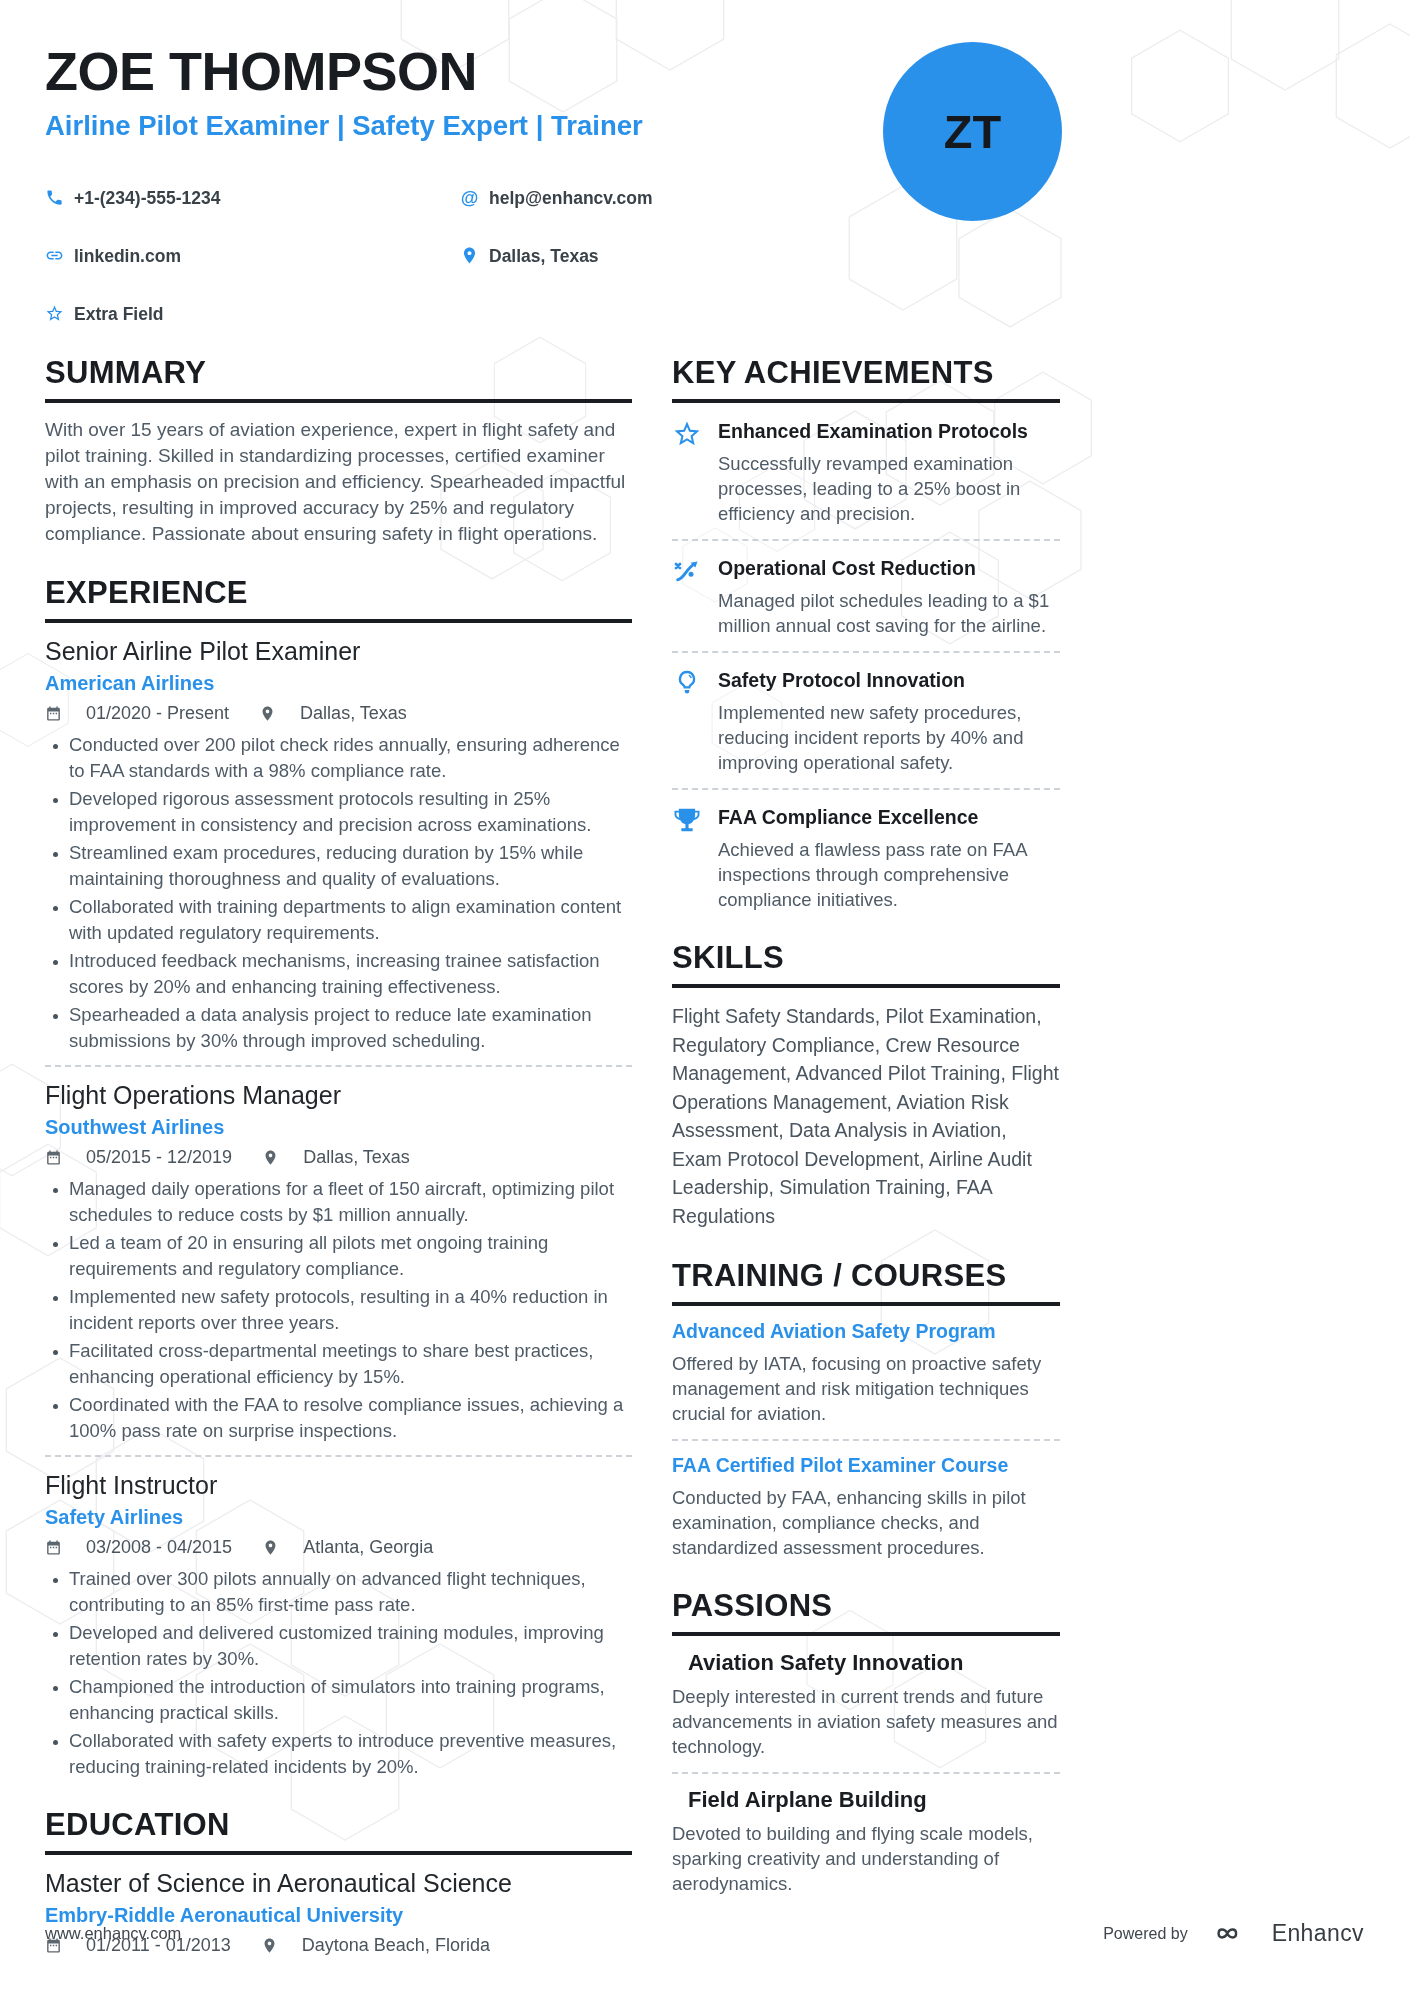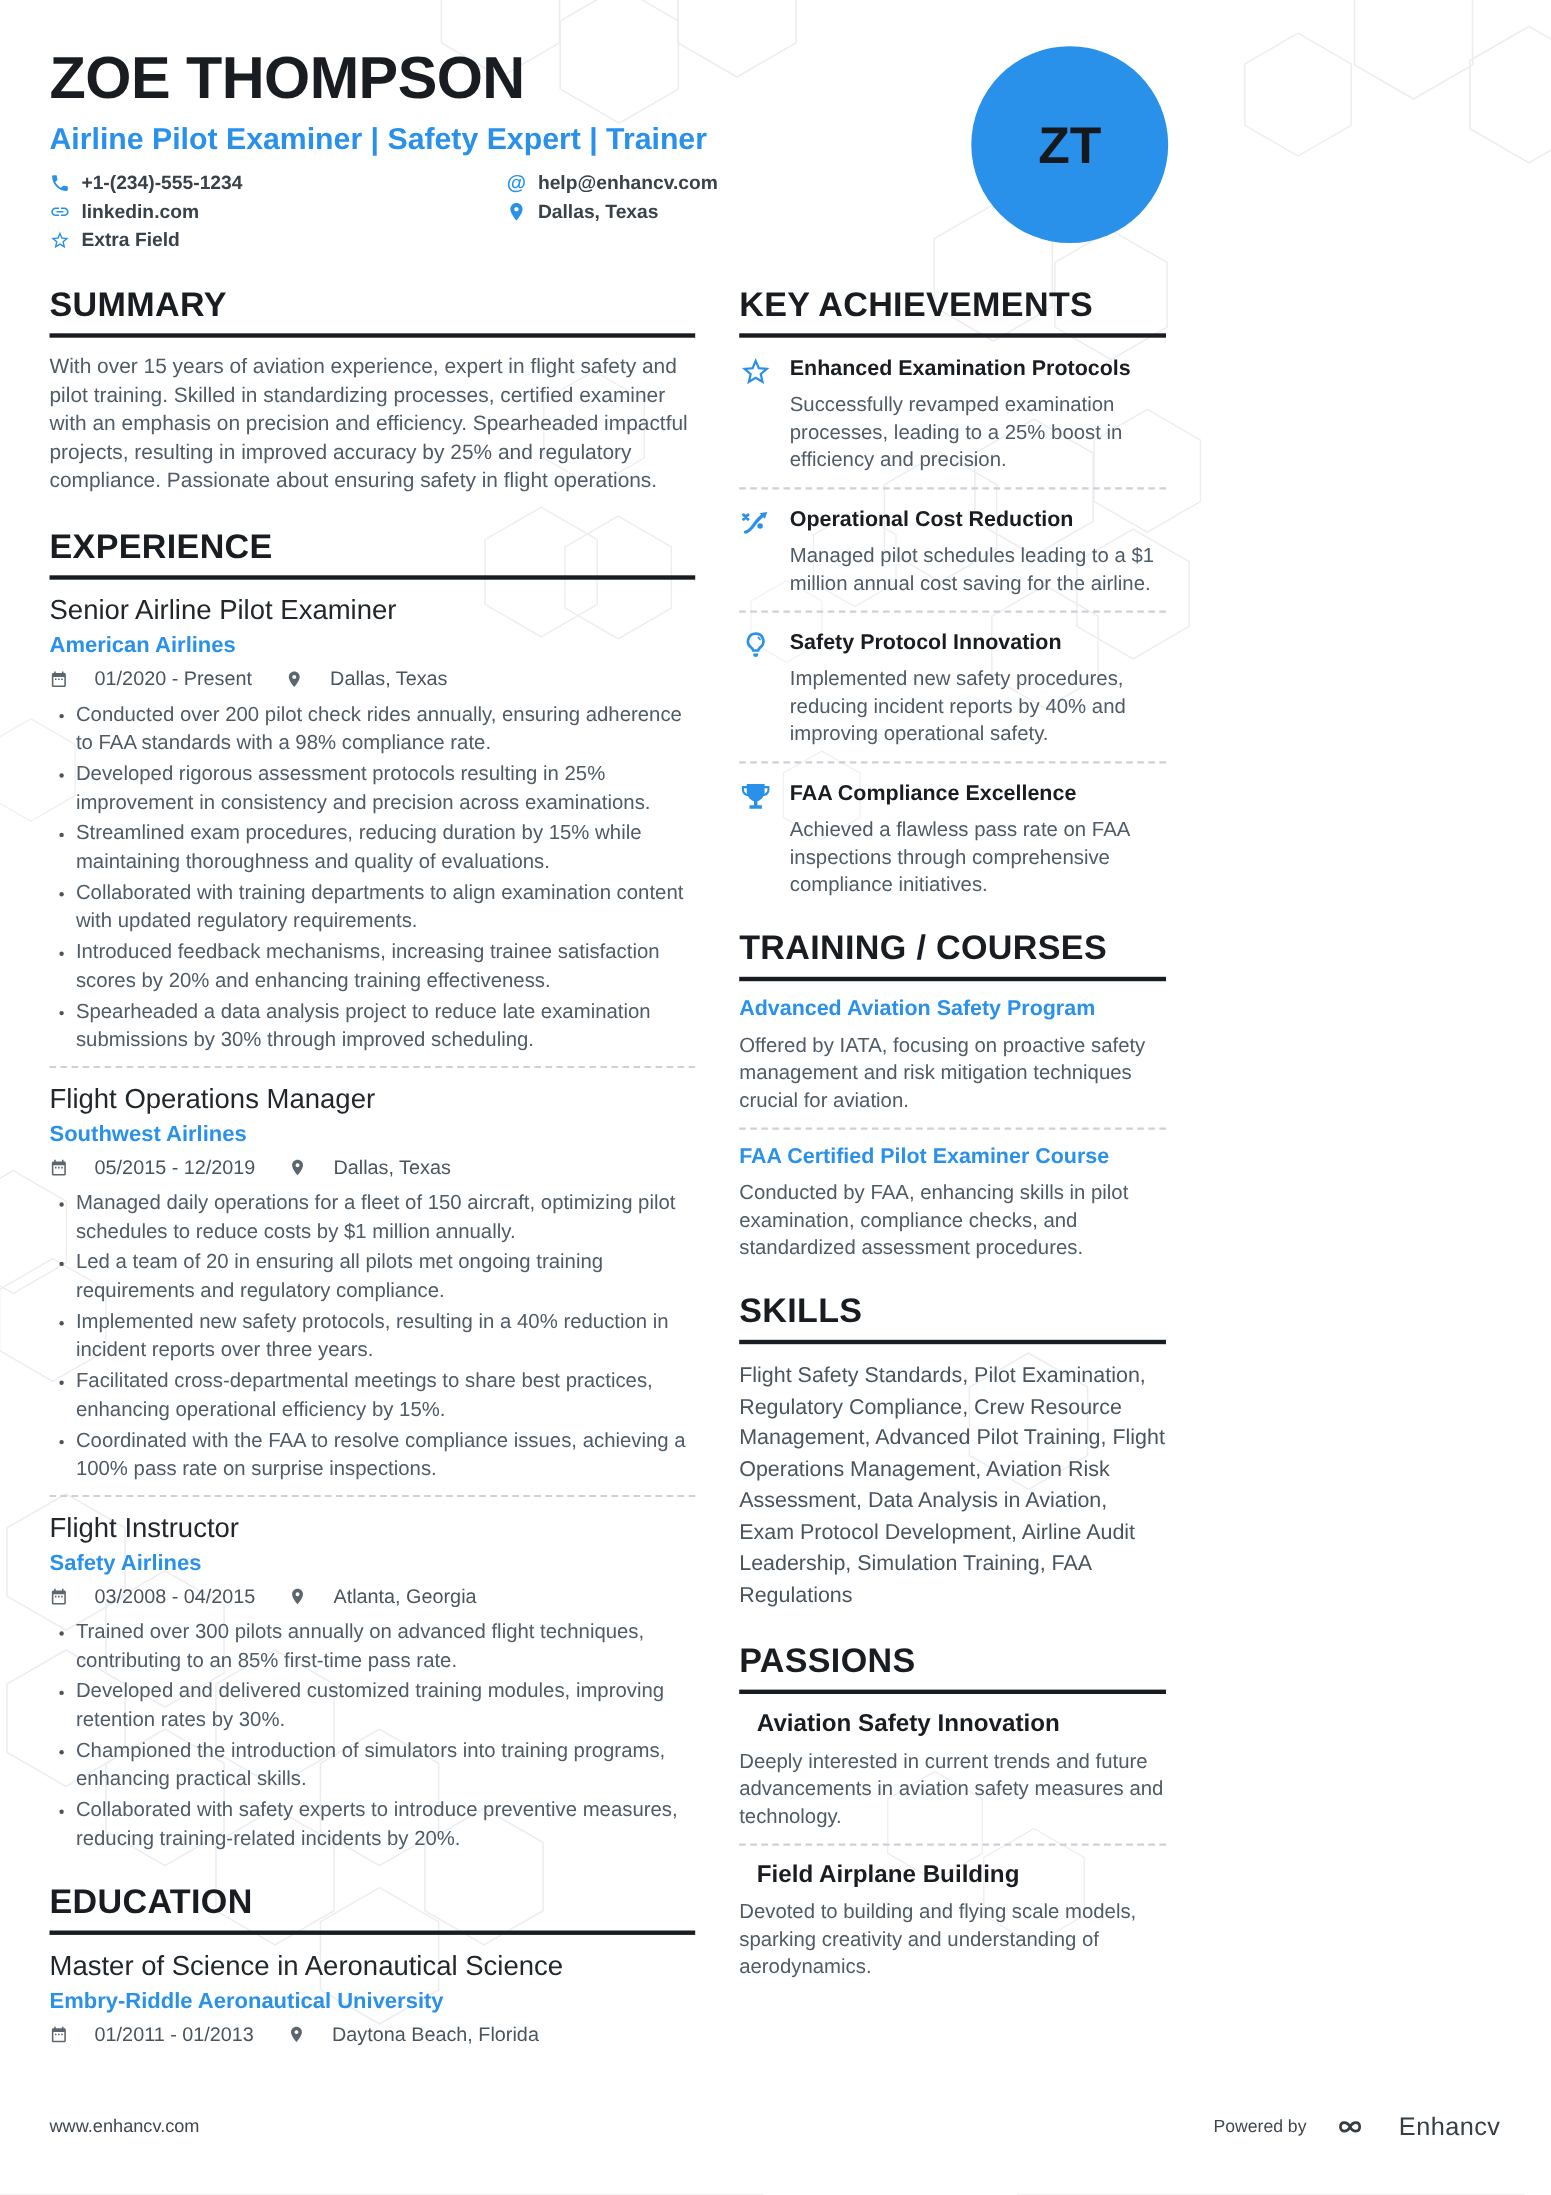--- a/index.html
+++ b/index.html
@@ -12,21 +12,21 @@
   }
   .hexbg { position: absolute; inset: 0; z-index: 0; pointer-events: none; }
   .hexbg use { stroke: #ededf0; fill: none; stroke-width: 1.4; }
 
   .header { position: relative; padding: 40px 45px 0; z-index: 1; }
   .name { font-size: 54px; font-weight: 800; letter-spacing: -0.5px; margin: 0; color: var(--text-dark, #191d21); }
   .role { font-size: 27.5px; font-weight: 700; color: var(--accent, #2a91eb); margin-top: 8px; }
   .contacts { display: flex; margin-top: 14px; }
   .contact-col { display: flex; flex-direction: column; gap: 5px; }
   .contact-col.first { width: 415px; }
-  .citem { display: flex; align-items: center; gap: 10px; font-size: 17.5px; font-weight: 700; color: #3a4249; }
+  .citem { display: flex; gap: 10px; font-size: 17.5px; font-weight: 700; color: #3a4249; margin-top: 32px; }
   .citem .ic { color: var(--accent, #2a91eb); width: 19px; height: 19px; display: inline-flex; flex: none; }
   .citem .ic svg { width: 100%; height: 100%; }
   .citem .at { color: var(--accent, #2a91eb); font-weight: 700; font-size: 18px; width: 19px; text-align: center; flex: none; }
 
   .avatar { position: absolute; top: 42px; right: 348px; width: 179px; height: 179px; border-radius: 50%;
     background: var(--accent, #2a91eb); display: flex; align-items: center; justify-content: center;
     font-size: 47px; font-weight: 600; color: #15191d; z-index: 1; }
 
   .content { position: relative; display: flex; padding: 30px 45px 0; z-index: 1; }
   .col-left { width: 587px; flex: none; }
@@ -354,36 +354,36 @@
               </svg>
           </span>
           <div>
             <div class="ach-title">FAA Compliance Excellence</div>
             <p class="ach-text">Achieved a flawless pass rate on FAA inspections through comprehensive compliance initiatives.</p>
           </div>
         </div>
       </div>
 
       <div class="section">
+        <h2 class="sec">SKILLS</h2>
+        <p class="skills-text">Flight Safety Standards, Pilot Examination, Regulatory Compliance, Crew Resource Management, Advanced Pilot Training, Flight Operations Management, Aviation Risk Assessment, Data Analysis in Aviation, Exam Protocol Development, Airline Audit Leadership, Simulation Training, FAA Regulations</p>
+      </div>
+
+      <div class="section">
         <h2 class="sec">TRAINING / COURSES</h2>
 
         <div>
           <div class="course-title">Advanced Aviation Safety Program</div>
           <p class="ach-text">Offered by IATA, focusing on proactive safety management and risk mitigation techniques crucial for aviation.</p>
         </div>
         <hr class="dash r">
         <div>
           <div class="course-title">FAA Certified Pilot Examiner Course</div>
           <p class="ach-text">Conducted by FAA, enhancing skills in pilot examination, compliance checks, and standardized assessment procedures.</p>
         </div>
-      </div>
-
-      <div class="section">
-        <h2 class="sec">SKILLS</h2>
-        <p class="skills-text">Flight Safety Standards, Pilot Examination, Regulatory Compliance, Crew Resource Management, Advanced Pilot Training, Flight Operations Management, Aviation Risk Assessment, Data Analysis in Aviation, Exam Protocol Development, Airline Audit Leadership, Simulation Training, FAA Regulations</p>
       </div>
 
       <div class="section">
         <h2 class="sec">PASSIONS</h2>
 
         <div>
           <div class="passion-title">Aviation Safety Innovation</div>
           <p class="ach-text">Deeply interested in current trends and future advancements in aviation safety measures and technology.</p>
         </div>
         <hr class="dash r">

